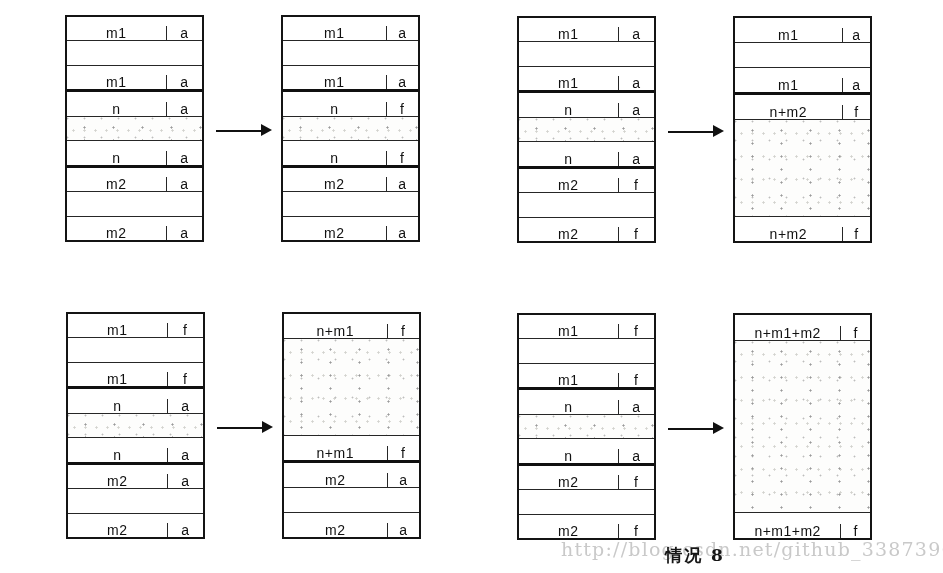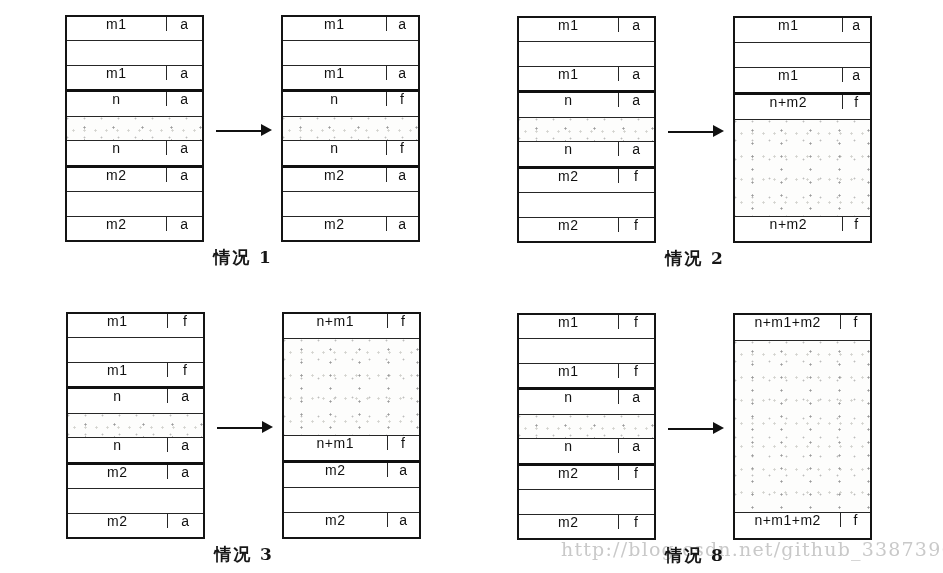--- a/index.html
+++ b/index.html
@@ -14,21 +14,21 @@
   #case4{left:517px;top:313px;}
 
   .membox{
     position:absolute;top:0;width:139px;height:227px;
     border:2.5px solid #141414;background:#ffffff;
     display:flex;flex-direction:column;box-sizing:border-box;
   }
   .before{left:0;}
   .after{left:216px;}
 
-  .mrow{display:flex;flex-basis:0;min-height:0;align-items:flex-start;}
+  .mrow{display:flex;flex-basis:0;min-height:0;align-items:flex-end;}
   .bb-thin{border-bottom:1.6px solid #262626;}
   .bb-thick{border-bottom:3px solid #101010;}
   .lab,.tag{
     display:flex;align-items:center;justify-content:center;
     font-size:14px;color:#111;line-height:1;
     font-family:"Liberation Sans",sans-serif;letter-spacing:0.5px;
   }
   .tag{flex:1;border-left:1.6px solid #262626;}
 
   .speckle{
@@ -117,21 +117,20 @@
       <div class="mrow bb-thin" style="flex-grow: 1;">
         <div class="lab" style="width: 76%;">m2</div>
         <div class="tag">a</div>
       </div>
       <div class="mrow bb-thin" style="flex-grow: 1;"></div>
       <div class="mrow" style="flex-grow: 1;">
         <div class="lab" style="width: 76%;">m2</div>
         <div class="tag">a</div>
       </div>
     </div>
-  <div class="caption">情况 1</div>
 </div>
 
 <div class="case" id="case2">
   <div class="membox before">
       <div class="mrow bb-thin" style="flex-grow: 1;">
         <div class="lab" style="width: 73%;">m1</div>
         <div class="tag">a</div>
       </div>
       <div class="mrow bb-thin" style="flex-grow: 1;"></div>
       <div class="mrow bb-thick" style="flex-grow: 1;">
@@ -174,21 +173,20 @@
       <div class="mrow bb-thin" style="flex-grow: 1;">
         <div class="lab" style="width: 79%;">n+m2</div>
         <div class="tag">f</div>
       </div>
       <div class="mrow bb-thin speckle" style="flex-grow: 4;"></div>
       <div class="mrow" style="flex-grow: 1;">
         <div class="lab" style="width: 79%;">n+m2</div>
         <div class="tag">f</div>
       </div>
     </div>
-  <div class="caption">情况 2</div>
 </div>
 
 <div class="case" id="case3">
   <div class="membox before">
       <div class="mrow bb-thin" style="flex-grow: 1;">
         <div class="lab" style="width: 73%;">m1</div>
         <div class="tag">f</div>
       </div>
       <div class="mrow bb-thin" style="flex-grow: 1;"></div>
       <div class="mrow bb-thick" style="flex-grow: 1;">
@@ -231,21 +229,20 @@
       <div class="mrow bb-thin" style="flex-grow: 1;">
         <div class="lab" style="width: 76%;">m2</div>
         <div class="tag">a</div>
       </div>
       <div class="mrow bb-thin" style="flex-grow: 1;"></div>
       <div class="mrow" style="flex-grow: 1;">
         <div class="lab" style="width: 76%;">m2</div>
         <div class="tag">a</div>
       </div>
     </div>
-  <div class="caption">情况 3</div>
 </div>
 
 <div class="case" id="case4">
   <div class="membox before">
       <div class="mrow bb-thin" style="flex-grow: 1;">
         <div class="lab" style="width: 73%;">m1</div>
         <div class="tag">f</div>
       </div>
       <div class="mrow bb-thin" style="flex-grow: 1;"></div>
       <div class="mrow bb-thick" style="flex-grow: 1;">

